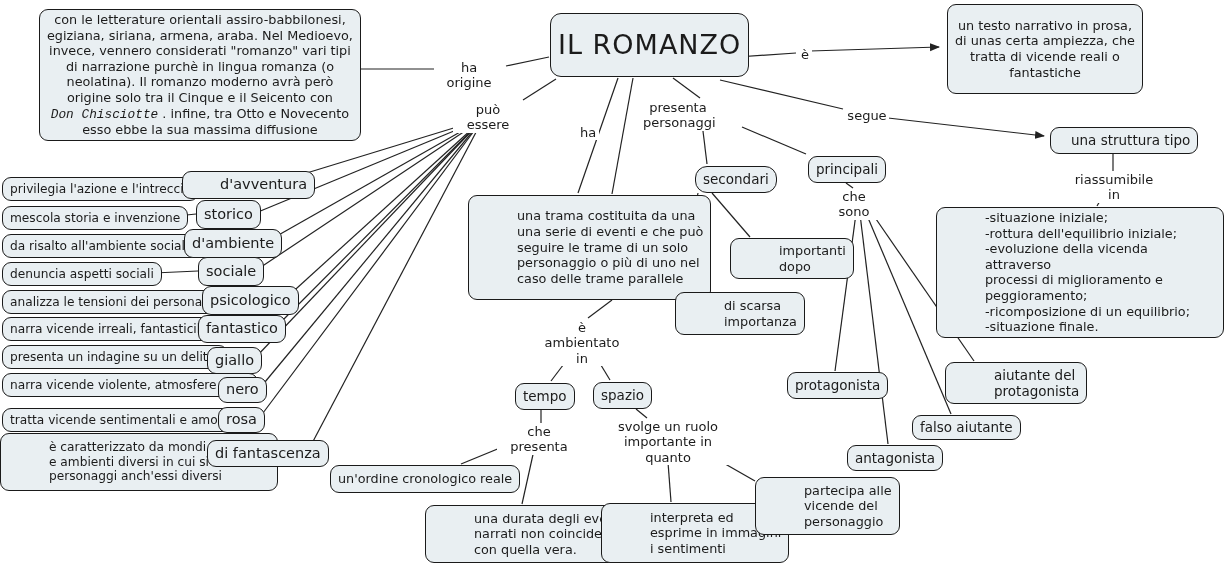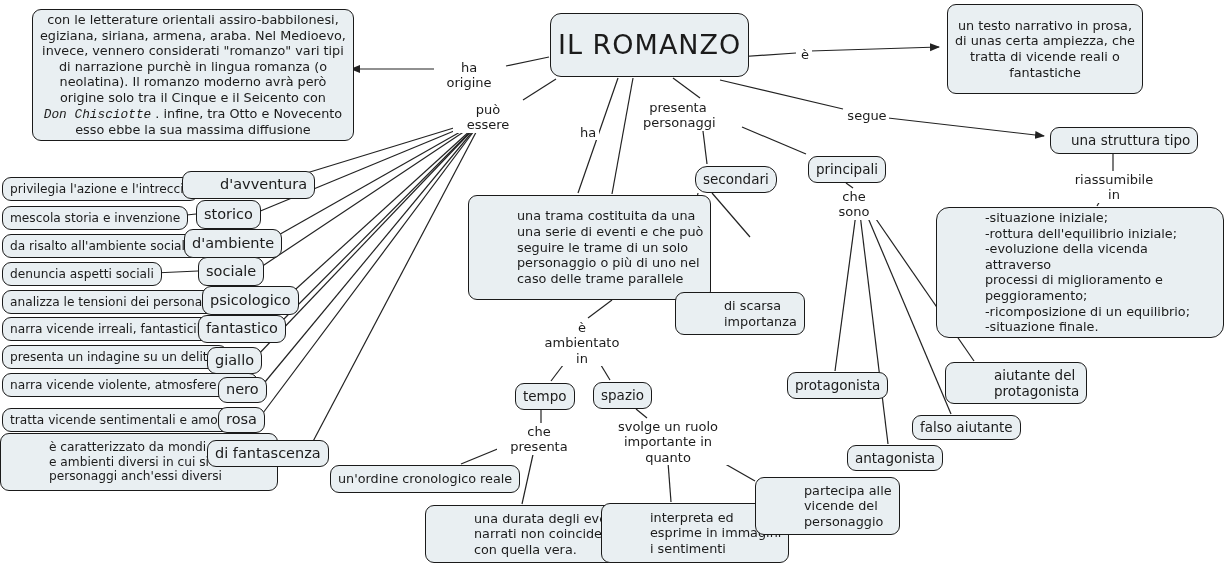--- a/index.html
+++ b/index.html
@@ -85,35 +85,35 @@
       <line x1="166" y1="246" x2="184" y2="243" stroke="#222222" stroke-width="1.2"></line>
       <line x1="132" y1="274" x2="198" y2="271" stroke="#222222" stroke-width="1.2"></line>
       <line x1="192" y1="302" x2="202" y2="300" stroke="#222222" stroke-width="1.2"></line>
       <line x1="188" y1="329" x2="198" y2="329" stroke="#222222" stroke-width="1.2"></line>
       <line x1="188" y1="357" x2="207" y2="360" stroke="#222222" stroke-width="1.2"></line>
       <line x1="214" y1="385" x2="218" y2="389" stroke="#222222" stroke-width="1.2"></line>
       <line x1="208" y1="420" x2="218" y2="420" stroke="#222222" stroke-width="1.2"></line>
       <line x1="198" y1="457" x2="207" y2="453" stroke="#222222" stroke-width="1.2"></line>
     </svg>
 
-<div class="node box" style="left: 32px; top: 9px; min-width: 308px; min-height: 128px;"><span><span>con le letterature orientali assiro-babbilonesi,
+<div class="node box" style="left: 39px; top: 9px; min-width: 308px; min-height: 128px;"><span><span>con le letterature orientali assiro-babbilonesi,
 egiziana, siriana, armena, araba. Nel Medioevo,
 invece, vennero considerati "romanzo" vari tipi
 di narrazione purchè in lingua romanza (o
 neolatina). Il romanzo moderno avrà però
 origine solo tra il Cinque e il Seicento con
 </span><span style="font-style: italic; font-family: Liberation Mono, monospace;">Don Chisciotte</span><span> . infine, tra Otto e Novecento
 esso ebbe la sua massima diffusione</span></span></div>
     <div class="node title" style="left: 550px; top: 13px; min-width: 173px; min-height: 64px;"><span>IL ROMANZO</span></div>
     <div class="node box" style="left: 947px; top: 4px; min-width: 194px; min-height: 90px;"><span>un testo narrativo in prosa,
 di unas certa ampiezza, che
 tratta di vicende reali o
 fantastiche</span></div>
     <div class="node term" style="left: 1050px; top: 127px; min-width: 128px; min-height: 27px; padding-left: 20px;"><span>una struttura tipo</span></div>
-    <div class="node box left" style="left: 936px; top: 207px; min-width: 285px; min-height: 100px; border-radius: 13px;"><span>-situazione iniziale;
+    <div class="node box left" style="left: 936px; top: 207px; min-width: 285px; min-height: 100px;"><span>-situazione iniziale;
 -rottura dell'equilibrio iniziale;
 -evoluzione della vicenda attraverso
 processi di miglioramento e peggioramento;
 -ricomposizione di un equilibrio;
 -situazione finale.</span></div>
     <div class="node desc" style="left: 2px; top: 177px; min-width: 170px; min-height: 24px;"><span>privilegia l'azione e l'intreccio</span></div>
     <div class="node genre" style="left: 182px; top: 171px; min-width: 92px; min-height: 28px; padding-left: 37px;"><span>d'avventura</span></div>
     <div class="node desc" style="left: 2px; top: 206px; min-width: 156px; min-height: 24px;"><span>mescola storia e invenzione</span></div>
     <div class="node genre" style="left: 196px; top: 200px; min-width: 62px; min-height: 29px;"><span>storico</span></div>
     <div class="node desc" style="left: 2px; top: 234px; min-width: 164px; min-height: 24px;"><span>da risalto all'ambiente sociale</span></div>
@@ -146,20 +146,22 @@
 narrati non coincidente
 con quella vera.</span></div>
     <div class="node box left" style="left: 601px; top: 503px; min-width: 138px; min-height: 60px;"><span>interpreta ed
 esprime in immagini
 i sentimenti</span></div>
     <div class="node box left" style="left: 755px; top: 477px; min-width: 100px; min-height: 58px;"><span>partecipa alle
 vicende del
 personaggio</span></div>
     <div class="node term" style="left: 695px; top: 166px; min-width: 73px; min-height: 27px; border-radius: 12px;"><span>secondari</span></div>
     <div class="node term" style="left: 808px; top: 156px; min-width: 71px; min-height: 27px;"><span>principali</span></div>
+    <div class="node box left" style="left: 730px; top: 238px; min-width: 80px; min-height: 41px;"><span>importanti
+dopo</span></div>
     <div class="node box left" style="left: 675px; top: 292px; min-width: 84px; min-height: 43px;"><span>di scarsa
 importanza</span></div>
     <div class="node term" style="left: 787px; top: 372px; min-width: 87px; min-height: 27px;"><span>protagonista</span></div>
     <div class="node term left" style="left: 945px; top: 362px; min-width: 93px; min-height: 42px;"><span>aiutante del
 protagonista</span></div>
     <div class="node term" style="left: 912px; top: 415px; min-width: 98px; min-height: 25px;"><span>falso aiutante</span></div>
     <div class="node term" style="left: 847px; top: 445px; min-width: 87px; min-height: 26px;"><span>antagonista</span></div>
     <div class="label" style="left: 436px; top: 60px; width: 66px;"><span>ha origine</span></div>
     <div class="label" style="left: 453px; top: 102px; width: 70px;"><span>può essere</span></div>
     <div class="label" style="left: 577px; top: 125px; width: 22px;"><span>ha</span></div>

